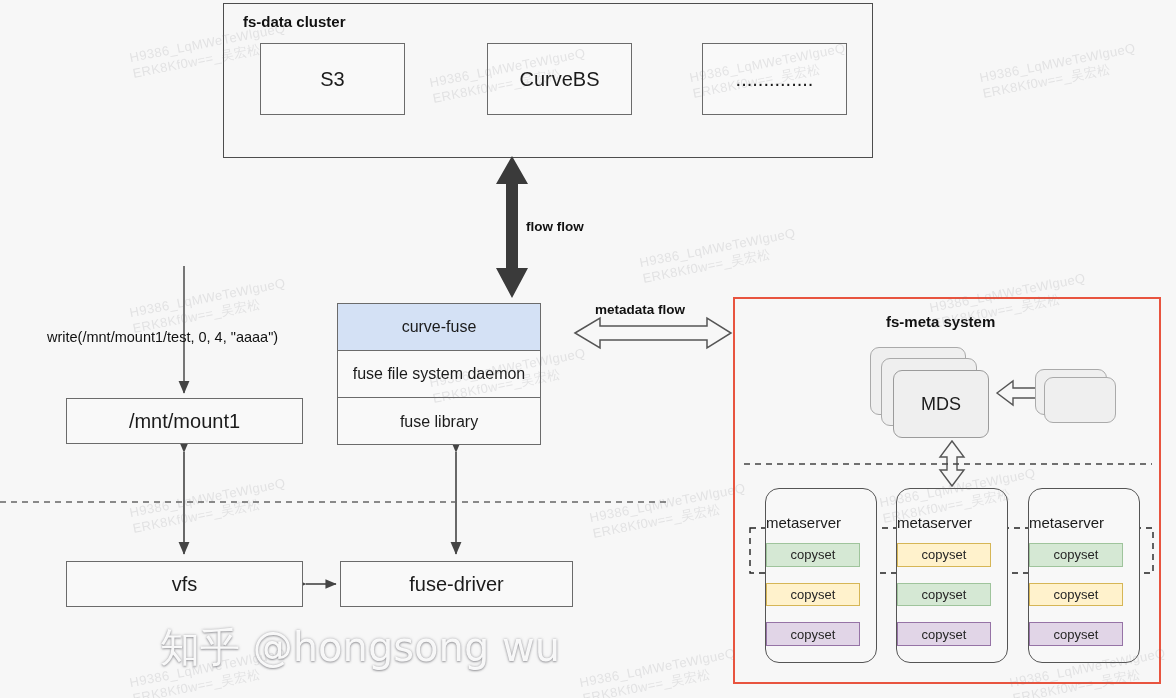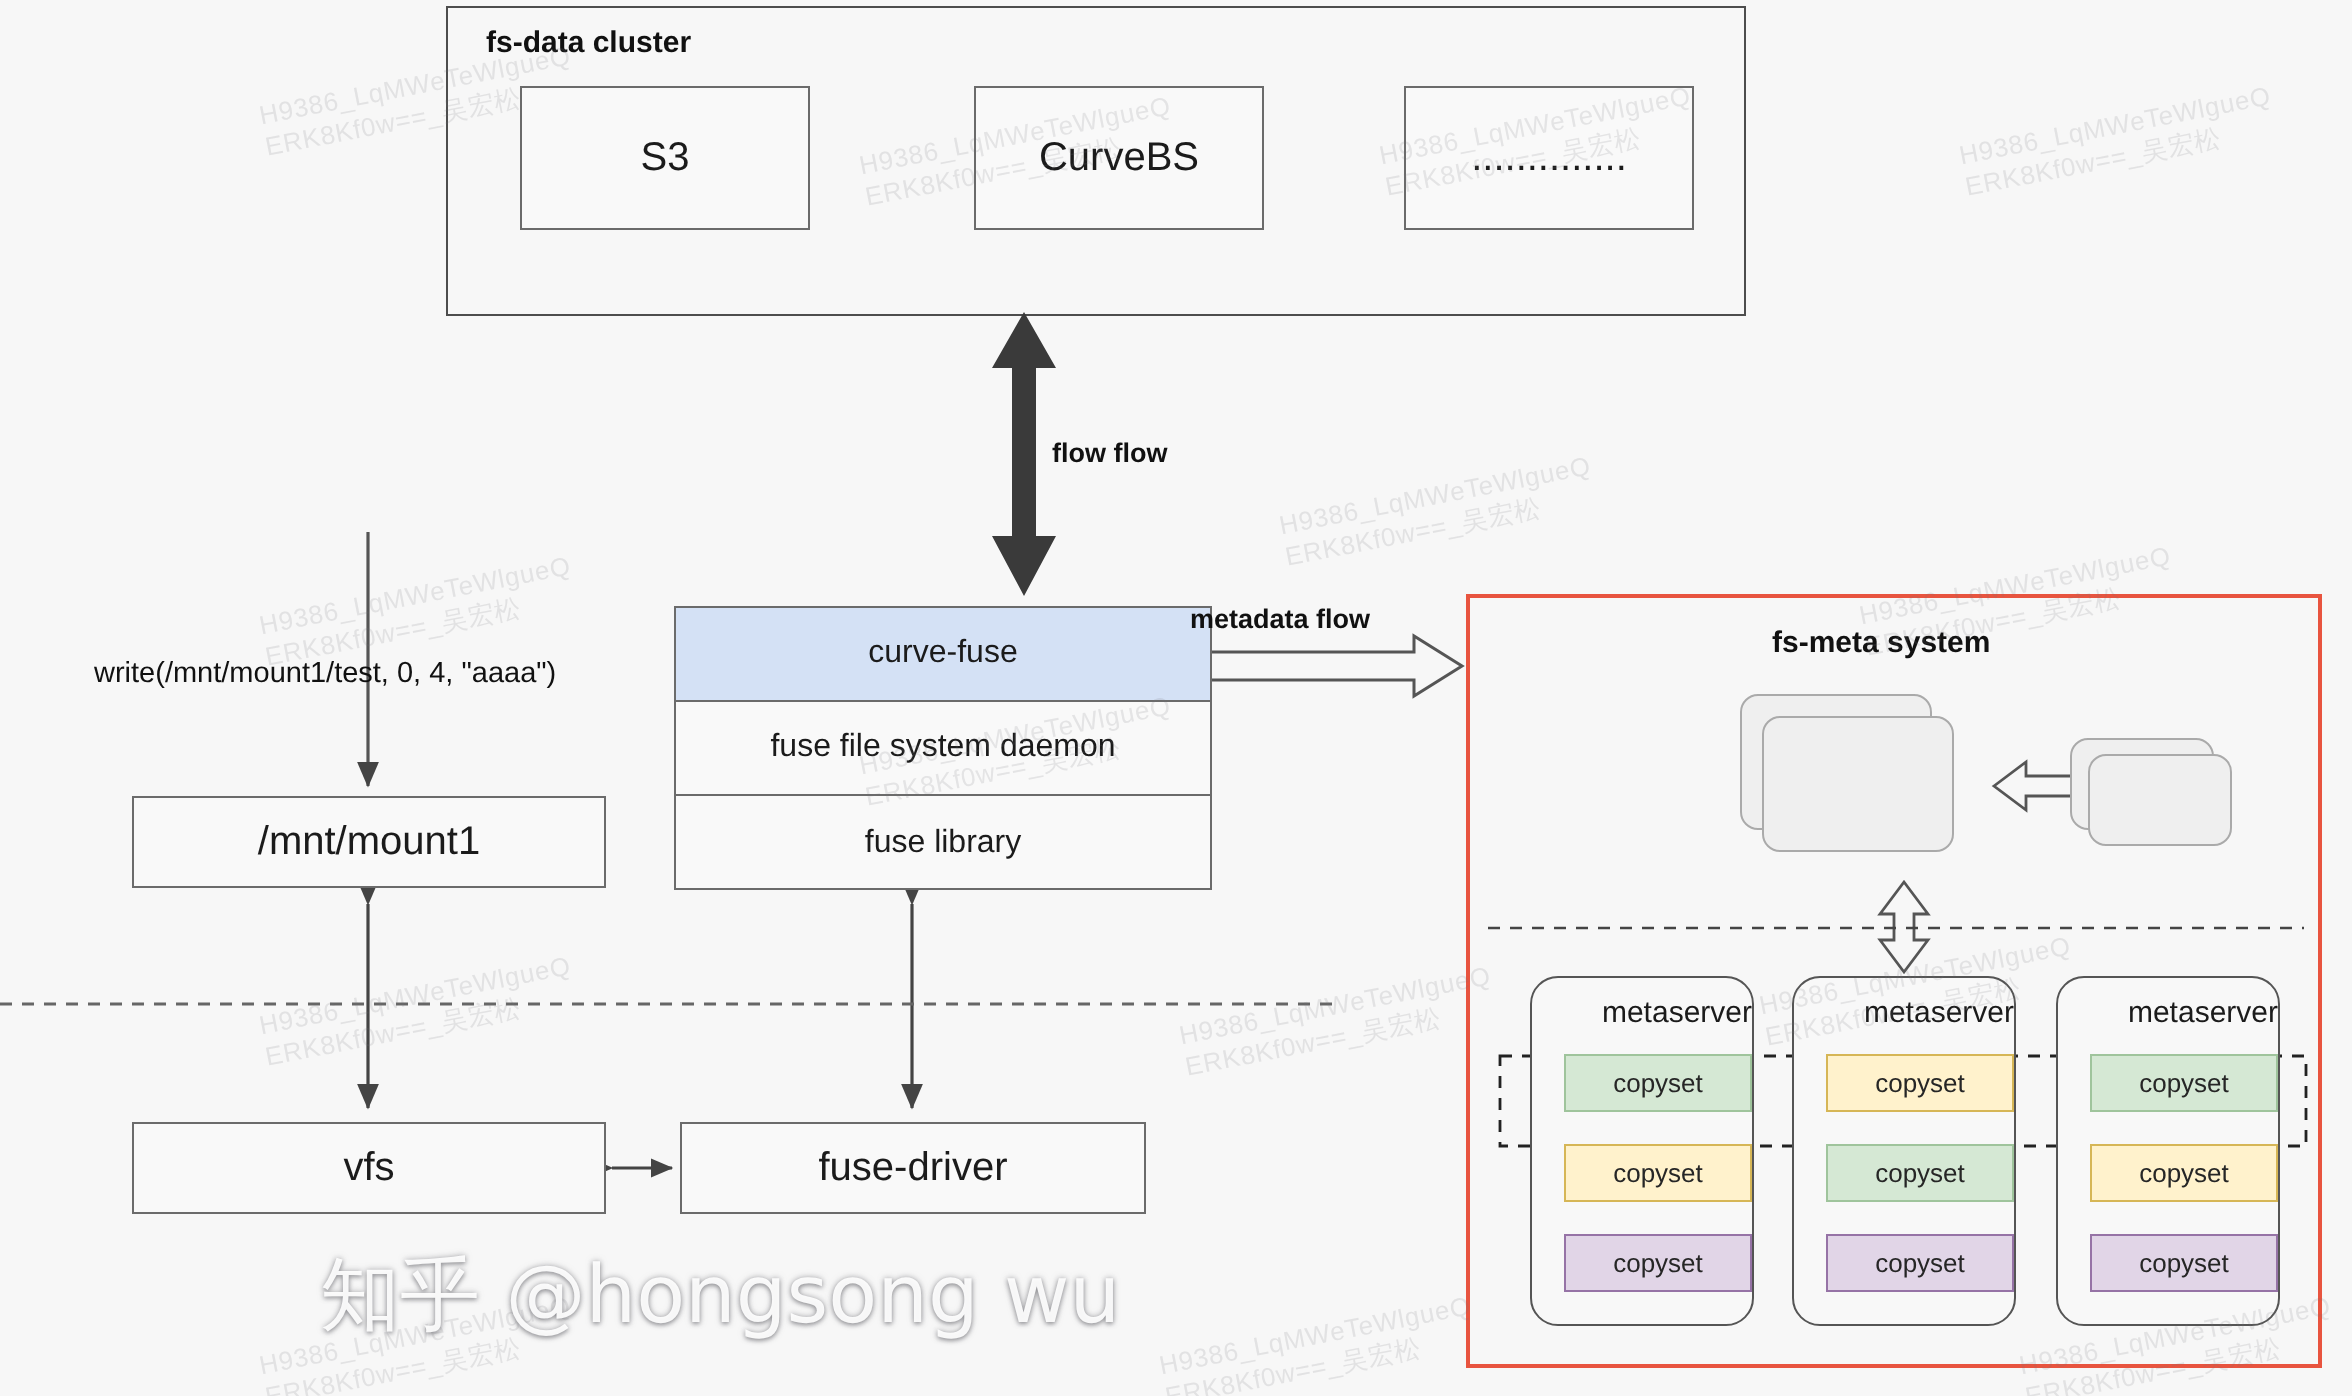--- a/index.html
+++ b/index.html
@@ -80,22 +80,22 @@
   .stack-row:last-child { border-bottom:none; }
   .stack-row.accent { background:#d4e1f5; }
 
   
   .metaserver {
     position:absolute;
     border:1.5px solid #555;
     border-radius:14px;
     background:#f8f8f8;
     z-index:3;
-    display:flex; flex-direction:column; align-items:flex-end;
-    padding-top:9px;
+    display:flex; flex-direction:column; align-items:flex-start;
+    padding-top:25px;
   }
   .metaserver .ms-title { font-size:15px; color:#1b1b1b; margin-bottom:12px; }
   .copyset {
     width:94px; height:30px; margin-bottom:16px;
     display:flex; align-items:center; justify-content:center;
     font-size:13px; color:#262626;
     border:1px solid #9aa79a;
   }
   .cs-green  { background:#d5e8d4; border-color:#9fc49c; }
   .cs-yellow { background:#fff2cc; border-color:#d6b656; }
@@ -133,21 +133,21 @@
   <div class="box" style="left:260px; top:43px; width:145px; height:72px;">
     <span>S3</span>
   </div>
   <div class="box" style="left:487px; top:43px; width:145px; height:72px;">
     <span>CurveBS</span>
   </div>
   <div class="box" style="left:702px; top:43px; width:145px; height:72px;">
     <span>..............</span>
   </div>
 
-  <div class="stack" style="left:337px; top:303px; width:269px; height:142px;">
+  <div class="stack" style="left:337px; top:303px; width:204px; height:142px;">
     <div class="stack-row accent">
       <span>curve-fuse</span>
     </div>
     <div class="stack-row">
       <span>fuse file system daemon</span>
     </div>
     <div class="stack-row">
       <span>fuse library</span>
     </div>
   </div>
@@ -163,20 +163,23 @@
   </div>
 
   <div class="mono-lbl" style="left:47px; top:329px;">write(/mnt/mount1/test, 0, 4, "aaaa")</div>
 
   <div class="metabox" style="left:733px; top:297px; width:428px; height:387px;"></div>
   <div class="cluster-title" style="left:886px; top:313px;">fs-meta  system</div>
 
   <div class="node3d" style="left:870px; top:347px; width:122px; height:92px;">
     <div class="sheet" style="left:0px; top:0px; width:96px; height:68px;"></div>
     <div class="sheet" style="left:11px; top:11px; width:96px; height:68px;"></div>
+    <div class="sheet front" style="left:23px; top:23px; width:96px; height:68px;">
+      <span>MDS</span>
+    </div>
   </div>
 
   <div class="node3d" style="left:1035px; top:369px; width:92px; height:62px;">
     <div class="sheet" style="left:0px; top:0px; width:72px; height:46px;"></div>
     <div class="sheet" style="left:9px; top:8px; width:72px; height:46px;"></div>
   </div>
 
   <div class="metaserver" style="left:765px; top:488px; width:112px; height:175px;">
     <span class="ms-title">metaserver</span>
     <div class="copyset cs-green">

